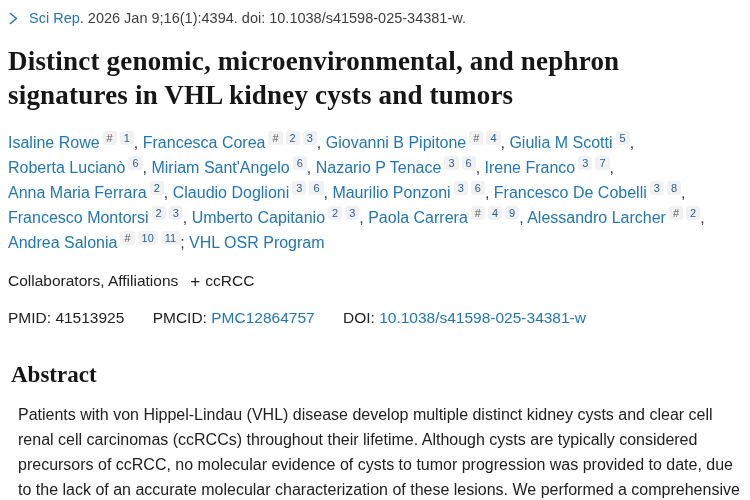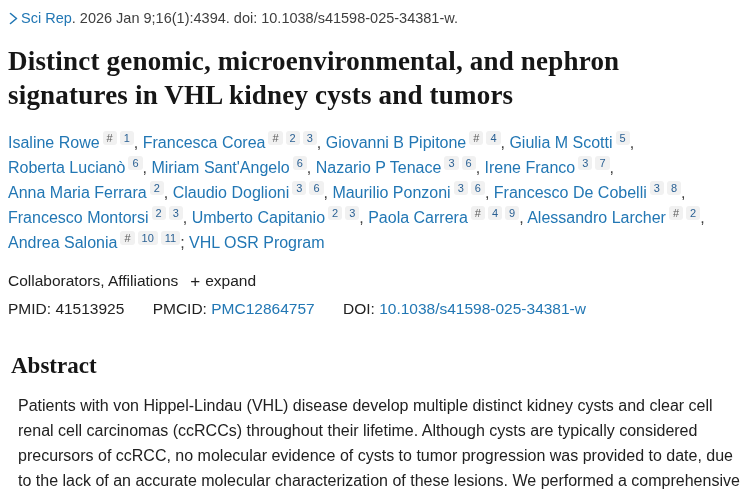--- a/index.html
+++ b/index.html
@@ -6,21 +6,21 @@
   body{
     width:750px;height:500px;overflow:hidden;background:#ffffff;
     font-family:"Liberation Sans", sans-serif;
     -webkit-font-smoothing:antialiased;
   }
   .page{padding:10px 8px 0 8px;}
 
   a{color:#2277b4;text-decoration:none;cursor:pointer;}
 
   
-  .cite-row{font-size:14.5px;color:#3e3e3e;display:flex;align-items:center;gap:2px;}
+  .cite-row{font-size:14.5px;color:#3e3e3e;display:flex;align-items:center;gap:10px;}
   .chev{display:inline-flex;align-items:center;cursor:pointer;}
   .chev svg{display:block;}
   .cite-text{color:#3e3e3e;}
 
   
   h1.title{
     font-family:"Liberation Serif", serif;
     font-size:27px;line-height:34px;font-weight:700;color:#161616;
     margin:18px 0 8px 0;letter-spacing:.2px;
   }
@@ -41,21 +41,21 @@
   .collab-row{margin-top:17px;font-size:15.5px;color:#212121;display:flex;align-items:flex-end;}
   .collab-label{cursor:pointer;}
   .expand-btn{
     background:none;border:none;padding:0;margin-left:12px;
     font-family:inherit;font-size:15.5px;color:#212121;cursor:pointer;
     display:inline-flex;align-items:center;gap:5px;
   }
   .plus{font-size:17px;line-height:1;color:#212121;}
 
   
-  .ids-row{margin-top:10px;font-size:15.5px;color:#212121;}
+  .ids-row{margin-top:19px;font-size:15.5px;color:#212121;}
   .idgrp{margin-right:24px;}
   .idgrp .lbl{color:#212121;}
 
   
   h2.abs-head{
     font-family:"Liberation Serif", serif;
     font-size:23px;font-weight:700;color:#161616;margin:35px 0 0 3px;
   }
   p.abs-text{
     font-size:16px;line-height:25px;color:#212121;margin:14px 0 0 10px;
@@ -76,21 +76,21 @@
   </div>
 
   <h1 class="title">Distinct genomic, microenvironmental, and nephron signatures in VHL kidney cysts and tumors</h1>
 
   <p class="authors"><span class="auth-group"><a class="author">Isaline Rowe</a><sup class="chip hash">#</sup><sup class="chip">1</sup></span><span class="sep">, </span><span class="auth-group"><a class="author">Francesca Corea</a><sup class="chip hash">#</sup><sup class="chip">2</sup><sup class="chip">3</sup></span><span class="sep">, </span><span class="auth-group"><a class="author">Giovanni B Pipitone</a><sup class="chip hash">#</sup><sup class="chip">4</sup></span><span class="sep">, </span><span class="auth-group"><a class="author">Giulia M Scotti</a><sup class="chip">5</sup></span><span class="sep">, </span><span class="auth-group"><a class="author">Roberta Lucianò</a><sup class="chip">6</sup></span><span class="sep">, </span><span class="auth-group"><a class="author">Miriam Sant'Angelo</a><sup class="chip">6</sup></span><span class="sep">, </span><span class="auth-group"><a class="author">Nazario P Tenace</a><sup class="chip">3</sup><sup class="chip">6</sup></span><span class="sep">, </span><span class="auth-group"><a class="author">Irene Franco</a><sup class="chip">3</sup><sup class="chip">7</sup></span><span class="sep">, </span><span class="auth-group"><a class="author">Anna Maria Ferrara</a><sup class="chip">2</sup></span><span class="sep">, </span><span class="auth-group"><a class="author">Claudio Doglioni</a><sup class="chip">3</sup><sup class="chip">6</sup></span><span class="sep">, </span><span class="auth-group"><a class="author">Maurilio Ponzoni</a><sup class="chip">3</sup><sup class="chip">6</sup></span><span class="sep">, </span><span class="auth-group"><a class="author">Francesco De Cobelli</a><sup class="chip">3</sup><sup class="chip">8</sup></span><span class="sep">, </span><span class="auth-group"><a class="author">Francesco Montorsi</a><sup class="chip">2</sup><sup class="chip">3</sup></span><span class="sep">, </span><span class="auth-group"><a class="author">Umberto Capitanio</a><sup class="chip">2</sup><sup class="chip">3</sup></span><span class="sep">, </span><span class="auth-group"><a class="author">Paola Carrera</a><sup class="chip hash">#</sup><sup class="chip">4</sup><sup class="chip">9</sup></span><span class="sep">, </span><span class="auth-group"><a class="author">Alessandro Larcher</a><sup class="chip hash">#</sup><sup class="chip">2</sup></span><span class="sep">, </span><span class="auth-group"><a class="author">Andrea Salonia</a><sup class="chip hash">#</sup><sup class="chip">10</sup><sup class="chip">11</sup></span><span class="sep">; </span><a class="author">VHL OSR Program</a></p>
 
   <div class="collab-row">
     <span class="collab-label">Collaborators, Affiliations</span>
     <button class="expand-btn">
       <span class="plus">+</span>
-      <span>expand</span>
+      <span>ccRCC</span>
     </button>
   </div>
 
   <div class="ids-row">
     <span class="idgrp"><span class="lbl">PMID:</span> <span>41513925</span></span>
     <span class="idgrp"><span class="lbl">PMCID:</span> <a>PMC12864757</a></span>
     <span class="idgrp"><span class="lbl">DOI:</span> <a>10.1038/s41598-025-34381-w</a></span>
   </div>
 
   <h2 class="abs-head">Abstract</h2>

